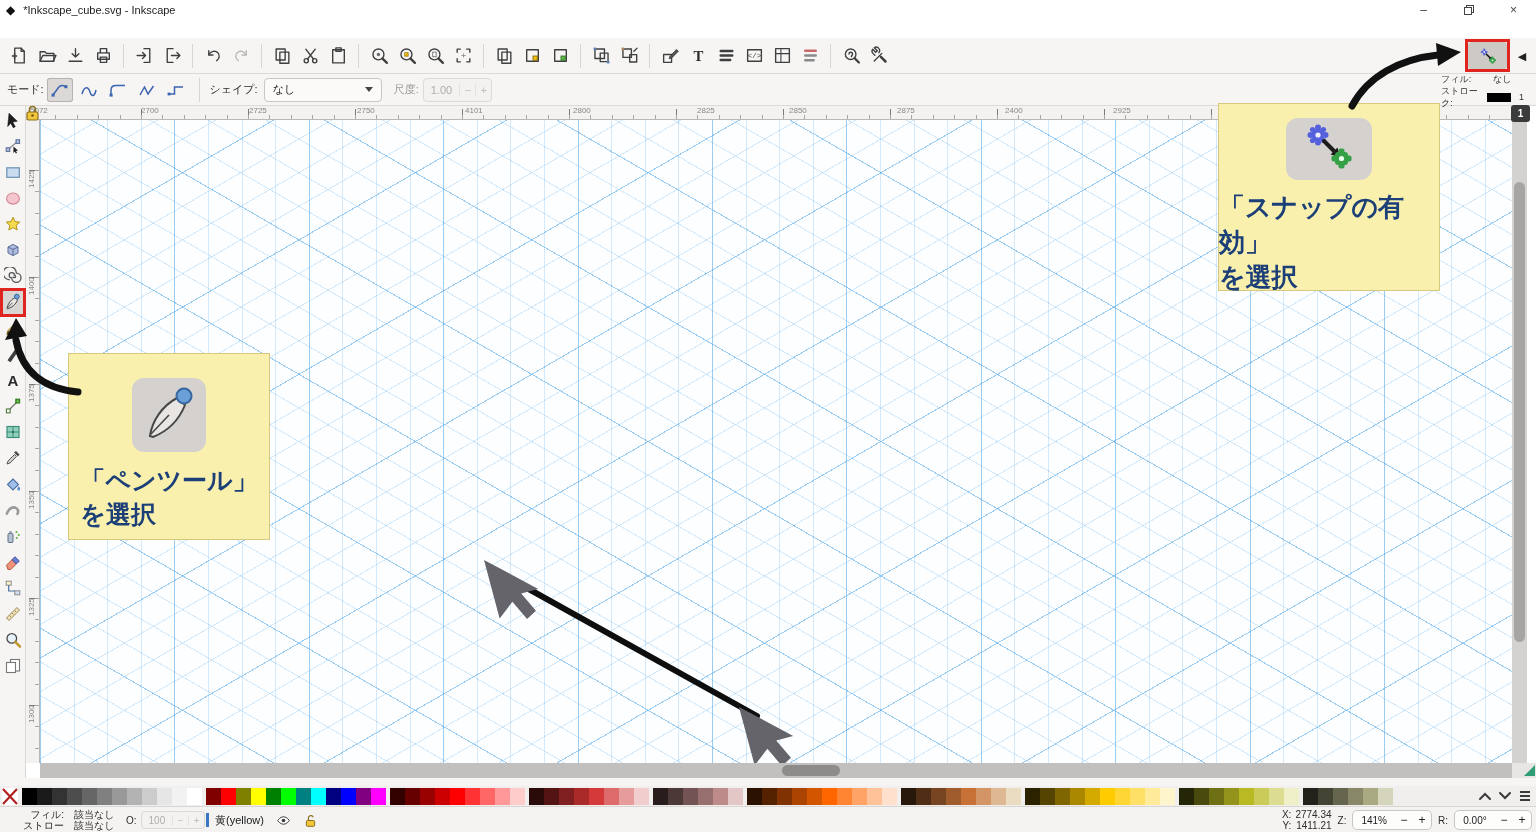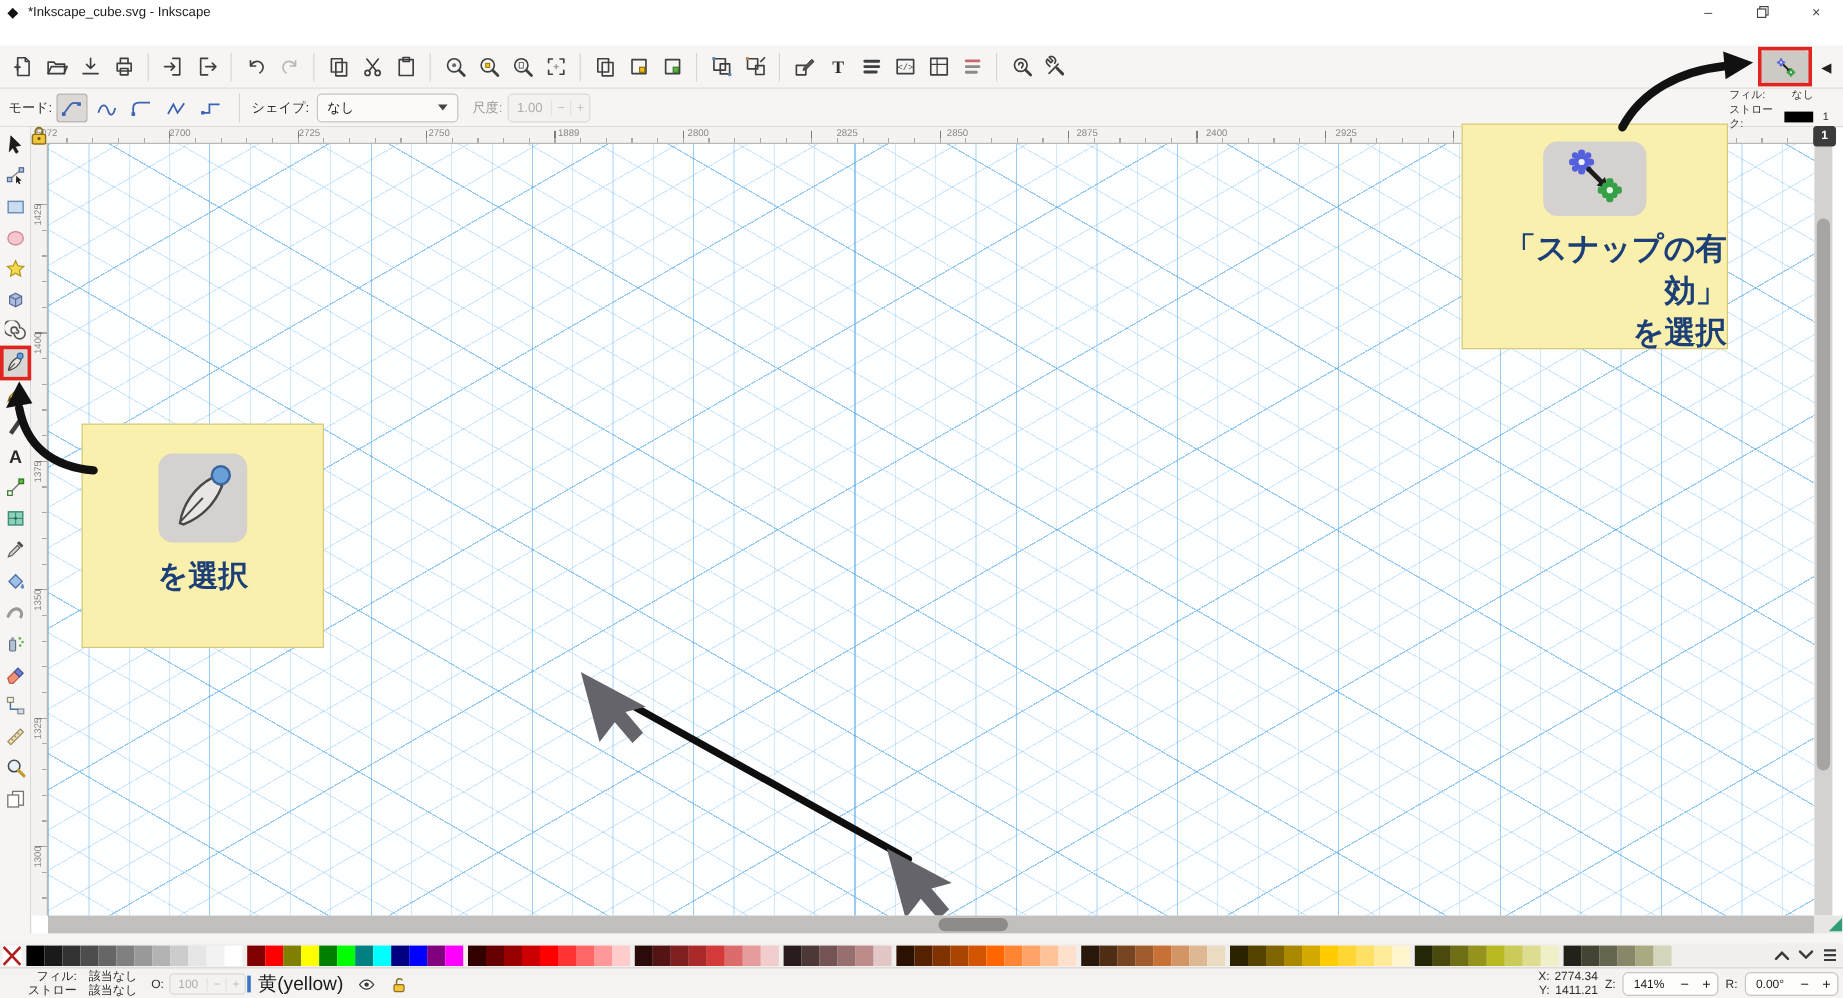--- a/index.html
+++ b/index.html
@@ -74,21 +74,21 @@
   repeating-linear-gradient(150deg,rgba(70,160,230,.22) 0 1px,transparent 1px 29.1px),
   repeating-linear-gradient(90deg,rgba(70,160,230,.40) 0 1px,transparent 1px 134.4px),
   repeating-linear-gradient(30deg,rgba(70,160,230,.40) 0 1px,transparent 1px 116.4px),
   repeating-linear-gradient(150deg,rgba(70,160,230,.40) 0 1px,transparent 1px 116.4px)}
 .canvas-overlay{position:absolute;inset:0;pointer-events:none}
 .page-badge{position:absolute;left:1511px;top:105px;width:19px;height:17px;background:#3b3b3b;border-radius:3px;color:#fff;font-size:10px;font-weight:bold;display:flex;align-items:center;justify-content:center;z-index:8}
 
 
 .callout{position:absolute;background:#f9f0ae;border:1px solid #d6c87e;display:flex;flex-direction:column;align-items:center;z-index:25}
 .callout-icon{background:#d4d1ce;border-radius:12px;display:flex;align-items:center;justify-content:center}
-.callout-text{color:#1c3f77;font-weight:bold;text-align:right;line-height:1.35}
+.callout-text{color:#1c3f77;font-weight:bold;text-align:left;line-height:1.35}
 #callout-pen{left:68px;top:353px;width:202px;height:187px;padding-top:24px}
 #callout-pen .callout-icon{width:74px;height:74px}
 #callout-pen .callout-text{font-size:25px;margin-top:12px}
 #callout-snap{left:1218px;top:103px;width:222px;height:188px;padding-top:14px}
 #callout-snap .callout-icon{width:86px;height:86px}
 #callout-snap .callout-text{font-size:26px;margin-top:10px}
 
 
 #arrows{position:absolute;inset:0;z-index:40;pointer-events:none}
 
@@ -111,21 +111,21 @@
 
 .statusbar{position:absolute;left:0;top:806px;width:1536px;height:26px;background:#f4f3f2;border-top:1px solid #d8d5d2;font-size:10px;color:#2c2c2c}
 .sb-fs{position:absolute;left:18px;top:2px;line-height:11px}
 .sb-fs .row{display:flex}
 .sb-fs .lbl{width:46px;text-align:right;color:#2c2c2c}
 .sb-fs .val{margin-left:10px}
 .sb-opacity{position:absolute;left:126px;top:4px;display:flex;align-items:center}
 .sb-opacity .spin{height:18px;font-size:10px}
 .layer-ind{position:absolute;left:206px;top:3px;display:flex;align-items:center;height:20px}
 .layer-bar{width:3px;height:14px;background:#3a76c4;margin-right:6px}
-.layer-name{font-size:16px;color:#1a1a1a}
+.layer-name{font-size:11px;color:#1a1a1a}
 .sb-icon{margin-left:12px;display:flex;align-items:center}
 .sb-icon svg{width:15px;height:15px}
 .sb-right{position:absolute;right:4px;top:2px;display:flex;align-items:center;gap:6px}
 .xy-block{display:grid;grid-template-columns:auto auto;column-gap:4px;row-gap:0;font-size:10px;line-height:11px;text-align:right;color:#2c2c2c}
 .valbox{height:20px;background:#fdfdfc;border:1px solid #c8c5c2;border-radius:5px;display:flex;align-items:center;font-size:10px;color:#1a1a1a}
 .valbox .v{padding:0 8px;min-width:40px;text-align:center}
 .valbox .sp{width:18px;text-align:center;color:#222;font-size:12px}
 .sb-lab{color:#2c2c2c}
 </style>
 </head>
@@ -555,21 +555,21 @@
         </svg>
       </div>
     </div>
   <div class="redbox" style="left:0px;top:288px;width:26px;height:29px"></div>
 
   <div class="ruler-top" id="ruler-top">
       <span class="rl" style="left: 4px;">5072</span>
       <span class="rl" style="left: 115px;">2700</span>
       <span class="rl" style="left: 223px;">2725</span>
       <span class="rl" style="left: 331px;">2750</span>
-      <span class="rl" style="left: 439px;">1889</span>
+      <span class="rl" style="left: 439px;">4101</span>
       <span class="rl" style="left: 547px;">2800</span>
       <span class="rl" style="left: 671px;">2825</span>
       <span class="rl" style="left: 763px;">2850</span>
       <span class="rl" style="left: 871px;">2875</span>
       <span class="rl" style="left: 979px;">2400</span>
       <span class="rl" style="left: 1087px;">2925</span>
     </div>
   <div class="ruler-left" id="ruler-left">
       <span class="rl" style="top: 68px;">1425</span>
       <span class="rl" style="top: 175px;">1400</span>
@@ -601,20 +601,21 @@
 
   <div class="callout" id="callout-pen">
     <div class="callout-icon">
       <svg width="56" height="56" viewBox="0 0 56 56">
         <path d="M9 49c2-15 12-30 27-38l8 7c-6 15-17 26-32 32z" fill="#e8e5e2" stroke="#474747" stroke-width="2"></path>
         <path d="M10 47L28 28" stroke="#474747" stroke-width="1.6" fill="none"></path>
         <circle cx="43" cy="9" r="7.5" fill="#6a9fd8" stroke="#38669e" stroke-width="2"></circle>
       </svg>
     </div>
     <div class="callout-text">
+      <div>「ペンツール」</div>
       <div>を選択</div>
     </div>
   </div>
   <div class="callout" id="callout-snap">
     <div class="callout-icon">
       <svg width="62" height="62" viewBox="0 0 62 62">
         <g fill="#5560dd">
             <circle cx="20" cy="17" r="6.5"></circle>
             <circle cx="20" cy="9.5" r="3"></circle>
             <circle cx="20" cy="24.5" r="3"></circle>

